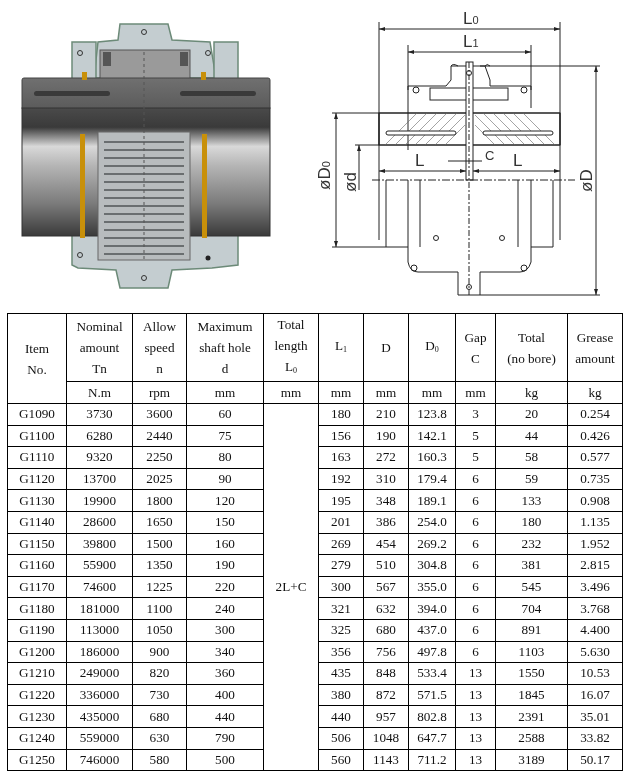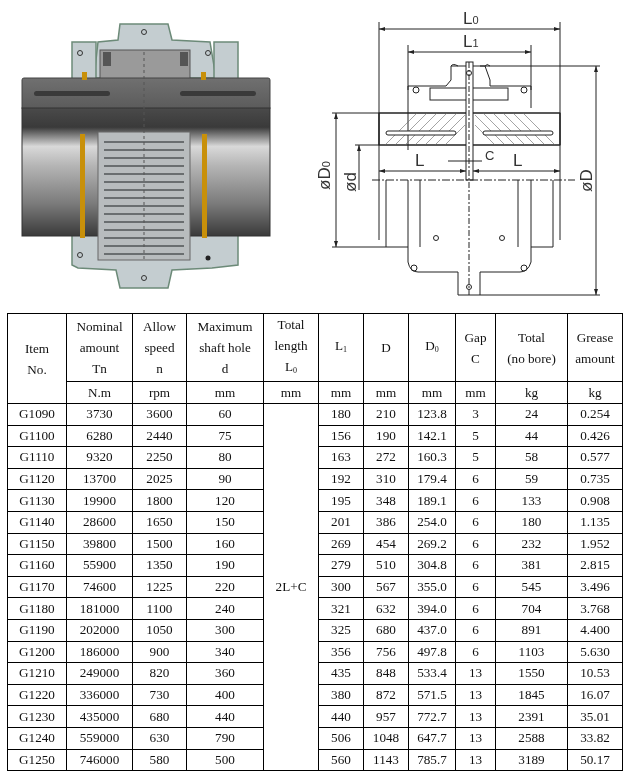--- a/index.html
+++ b/index.html
@@ -222,21 +222,21 @@
       <tr>
         <td>G1090</td>
         <td>3730</td>
         <td>3600</td>
         <td>60</td>
         <td rowspan="17">2L+C</td>
         <td>180</td>
         <td>210</td>
         <td>123.8</td>
         <td>3</td>
-        <td>24</td>
+        <td>20</td>
         <td>0.254</td>
       </tr>
       <tr>
         <td>G1100</td>
         <td>6280</td>
         <td>2440</td>
         <td>75</td>
         <td>156</td>
         <td>190</td>
         <td>142.1</td>
@@ -335,21 +335,21 @@
         <td>240</td>
         <td>321</td>
         <td>632</td>
         <td>394.0</td>
         <td>6</td>
         <td>704</td>
         <td>3.768</td>
       </tr>
       <tr>
         <td>G1190</td>
-        <td>202000</td>
+        <td>113000</td>
         <td>1050</td>
         <td>300</td>
         <td>325</td>
         <td>680</td>
         <td>437.0</td>
         <td>6</td>
         <td>891</td>
         <td>4.400</td>
       </tr>
       <tr>
@@ -388,21 +388,21 @@
         <td>1845</td>
         <td>16.07</td>
       </tr>
       <tr>
         <td>G1230</td>
         <td>435000</td>
         <td>680</td>
         <td>440</td>
         <td>440</td>
         <td>957</td>
-        <td>772.7</td>
+        <td>802.8</td>
         <td>13</td>
         <td>2391</td>
         <td>35.01</td>
       </tr>
       <tr>
         <td>G1240</td>
         <td>559000</td>
         <td>630</td>
         <td>790</td>
         <td>506</td>
@@ -412,19 +412,19 @@
         <td>2588</td>
         <td>33.82</td>
       </tr>
       <tr>
         <td>G1250</td>
         <td>746000</td>
         <td>580</td>
         <td>500</td>
         <td>560</td>
         <td>1143</td>
-        <td>785.7</td>
+        <td>711.2</td>
         <td>13</td>
         <td>3189</td>
         <td>50.17</td>
       </tr>
     </tbody>
 </table>
 
 </body></html>

